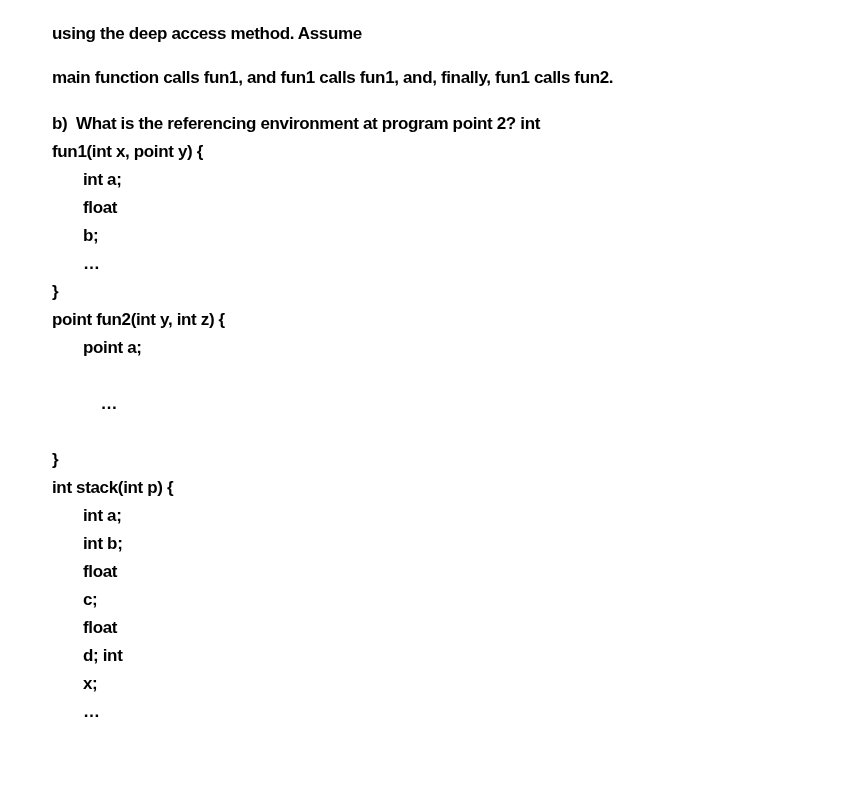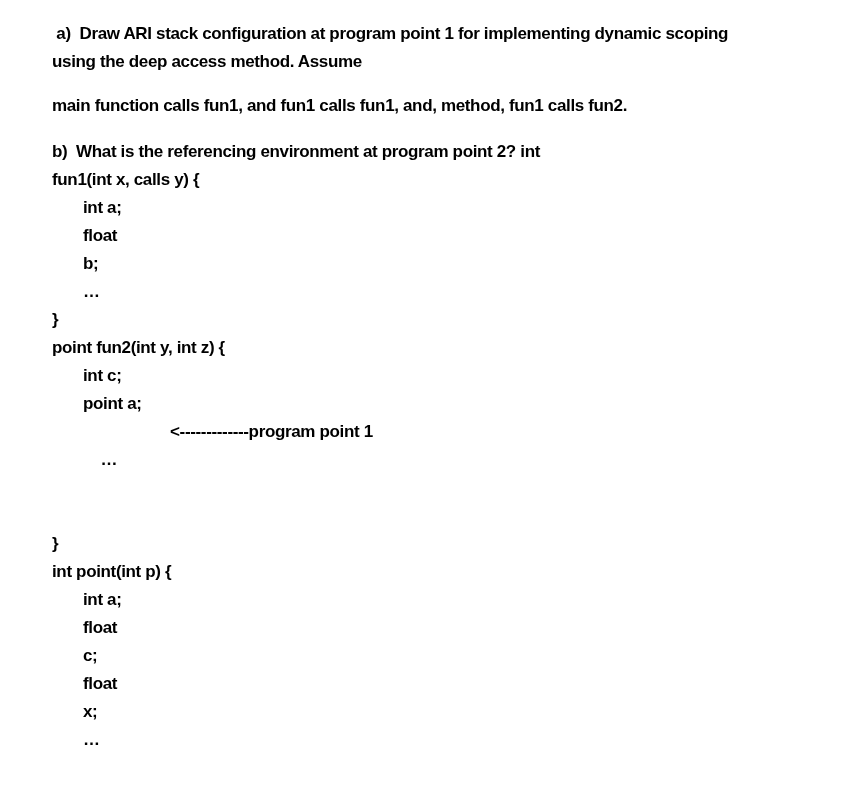--- a/index.html
+++ b/index.html
@@ -41,48 +41,47 @@
     top: 0;
     line-height: 28px;
     white-space: pre;
   }
 </style>
 </head>
 <body>
 
 <div class="doc">
 
-  <div class="line"> a)  Draw ARI stack configuration at program point 1 for implementing dynamic scoping</div>
   <div class="line">using the deep access method. Assume</div>
 
   <div class="sp16"></div>
 
-  <div class="line">main function calls fun1, and fun1 calls fun1, and, method, fun1 calls fun2.</div>
+  <div class="line">main function calls fun1, and fun1 calls fun1, and, finally, fun1 calls fun2.</div>
 
   <div class="sp18"></div>
 
   <div class="line">b)  What is the referencing environment at program point 2? int</div>
 
-  <div class="line">fun1(int x, calls y) {</div>
+  <div class="line">fun1(int x, point y) {</div>
   <div class="line indent">int a;</div>
   <div class="line indent">float</div>
   <div class="line indent">b;</div>
   <div class="line indent">…</div>
   <div class="line">}</div>
 
   <div class="line">point fun2(int y, int z) {</div>
-  <div class="line indent">int c;</div>
   <div class="line indent">point a;</div>
   <div class="line indent arrow-line">
     <span>…</span>
-    <span class="annotation">&lt;-------------program point 1</span>
   </div>
   <div class="line">}</div>
 
-  <div class="line">int point(int p) {</div>
+  <div class="line">int stack(int p) {</div>
   <div class="line indent">int a;</div>
+  <div class="line indent">int b;</div>
   <div class="line indent">float</div>
   <div class="line indent">c;</div>
   <div class="line indent">float</div>
+  <div class="line indent">d; int</div>
   <div class="line indent">x;</div>
   <div class="line indent">…</div>
 
 </div>
 
 </body></html>

